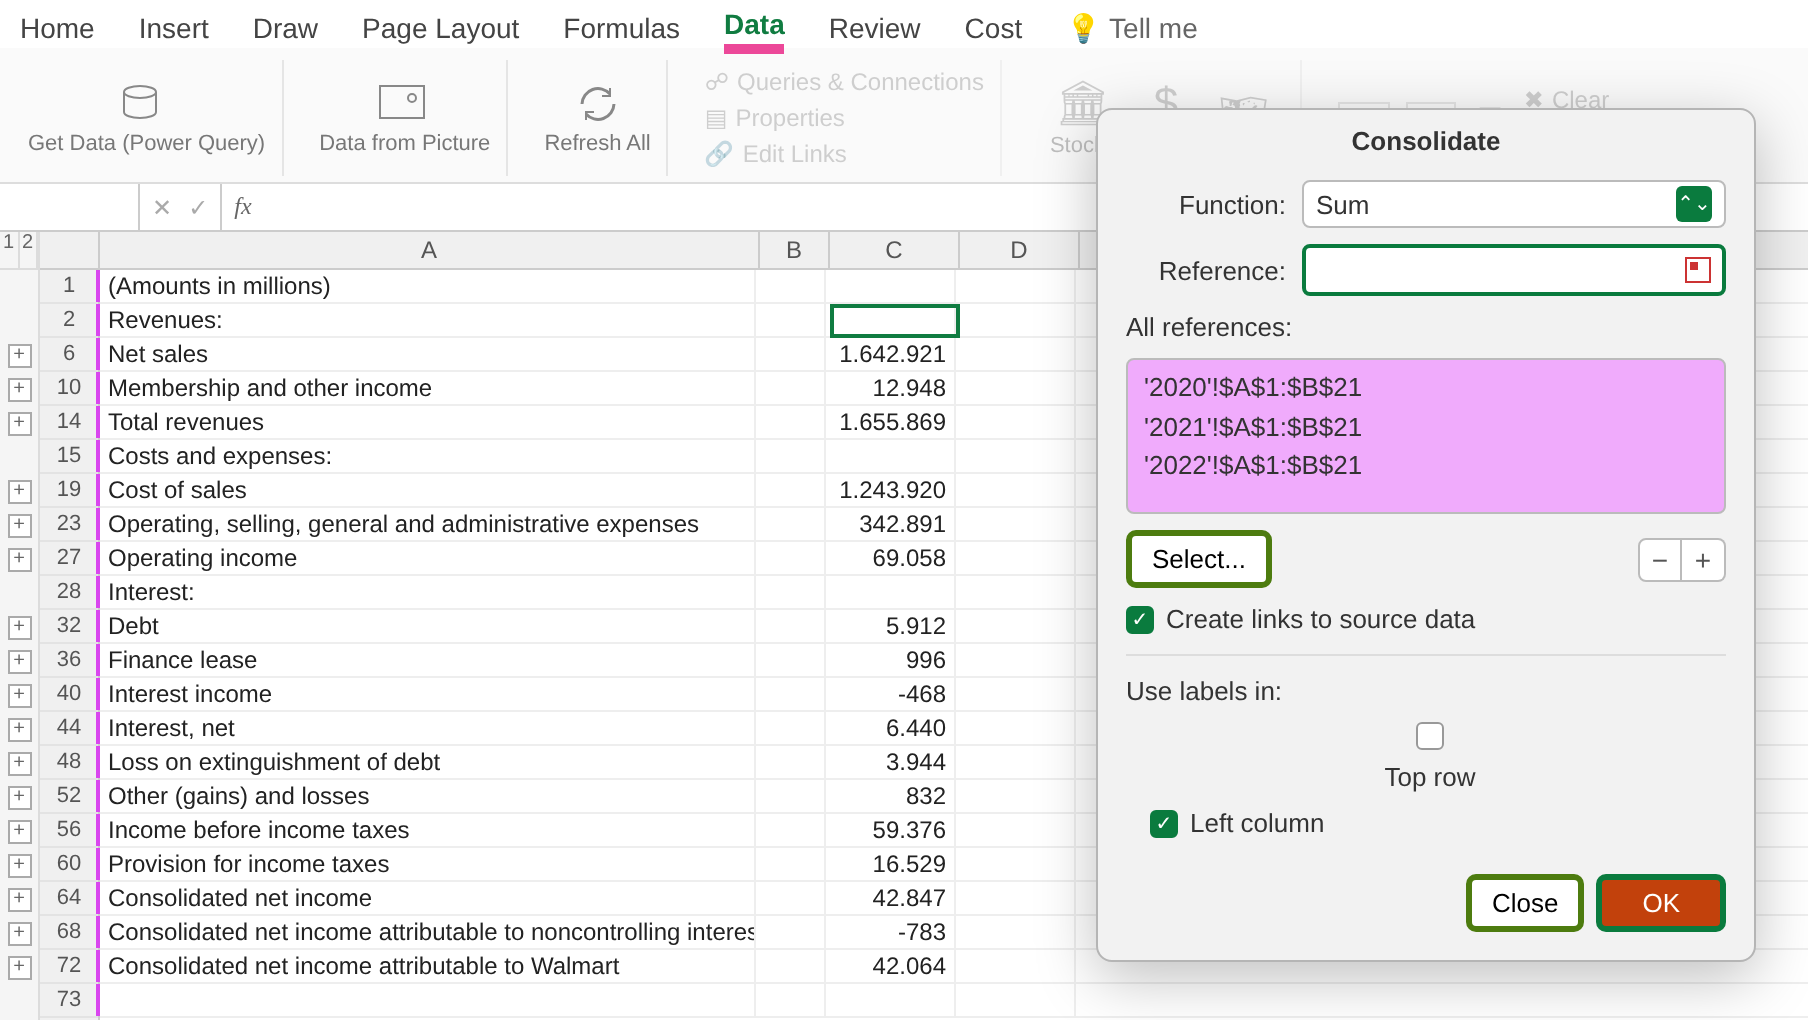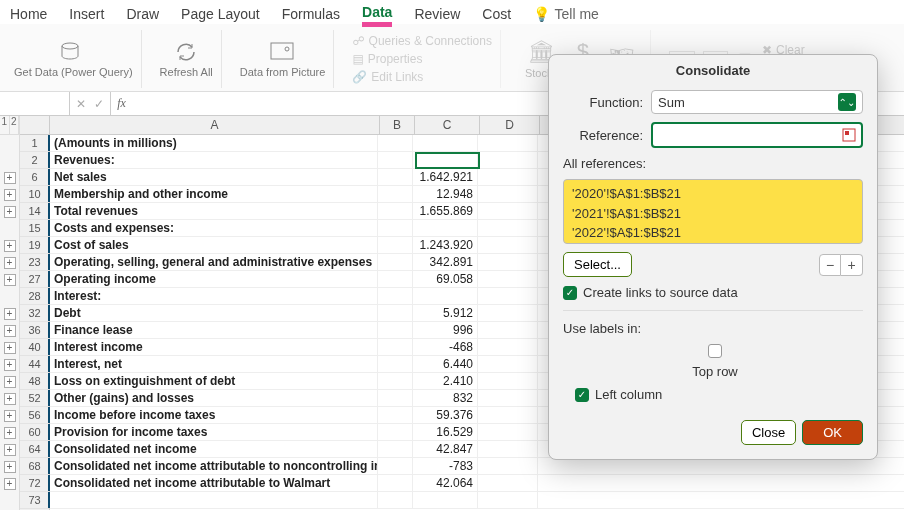--- a/index.html
+++ b/index.html
@@ -39,36 +39,36 @@
   .colhdr-row { height:19px; border-bottom:1px solid #ccc; background:#f0f0f0;}
   .rowhdr { height:17px; font-size:11px; color:#555; text-align:center; border-bottom:1px solid #e3e3e3; display:flex;align-items:center;justify-content:center;}
 
   .cells { flex:1; position:relative;}
   .colhdrs { display:flex; height:19px; border-bottom:1px solid #ccc; background:#f0f0f0;}
   .colhdr { border-right:1px solid #ccc; font-size:12px; color:#555; text-align:center; display:flex;align-items:center;justify-content:center;}
   .cA { width: 330px; } .cB { width:35px;} .cC { width:65px; } .cD{width:60px;}
   .datarow { display:flex; height:17px; border-bottom:1px solid #eee;}
   .cell { border-right:1px solid #eee; padding:0 4px; font-size:12px; color:#222; display:flex;align-items:center; overflow:hidden; white-space:nowrap;}
   .cell.cC { justify-content:flex-end;}
-  .cell.cA { border-left: 2px solid #0c4a6e; margin-left:-2px;font-weight:bold;}
+  .cell.cA { border-left: 2px solid #d946ef; margin-left:-2px;}
   .active-cell { border:2px solid #107c41; position:absolute; pointer-events:none;}
 
   
   .dialog { position: absolute; top: 54px; left: 548px; width: 330px; background: #f2f2f2; border: 1px solid #b5b5b5; border-radius: 8px; box-shadow: 0 8px 30px rgba(0,0,0,0.25); }
   .dialog-title { text-align:center; font-weight:600; font-size:13px; padding:8px 0 6px 0; color:#333; }
   .dialog-body { padding: 6px 14px 12px 14px; display:flex; flex-direction:column; gap:8px; font-size:13px;}
   .drow { display:flex; align-items:center; gap:8px;}
   .dlabel { width:80px; text-align:right; color:#333;}
   .dselect { flex:1; height:24px; background:#fff; border:1px solid #bbb; border-radius:4px; padding:0 6px; display:flex;align-items:center;justify-content:space-between; position:relative;}
   .dselect .chev { width:18px; height:18px; background:#0a7b3e; border-radius:3px; display:flex;align-items:center;justify-content:center; color:#fff; font-size:10px;}
   .dinput { flex:1; height:26px; background:#fff; border:2px solid #0a7b3e; border-radius:4px; padding:0 4px; display:flex;align-items:center;justify-content:flex-end;}
   .refbtn{width:16px;height:16px;display:flex;align-items:center;justify-content:center;}
-  .reflist { background:#fde047; border:1px solid #bbb; border-radius:4px; height:65px; padding:4px 8px; font-size:13px; line-height:1.5;}
+  .reflist { background:#f0abfc; border:1px solid #bbb; border-radius:4px; height:78px; padding:4px 8px; font-size:13px; line-height:1.5;}
   .selectrow { display:flex; justify-content:space-between; align-items:center;}
-  .btn { background:#fff; border:1px solid #4d7c0f; border-radius:5px; padding:4px 10px; font-size:13px; cursor:pointer;}
+  .btn { background:#fff; border:3px solid #4d7c0f; border-radius:5px; padding:4px 10px; font-size:13px; cursor:pointer;}
   .pmrow { display:flex;}
   .pm { width:22px;height:22px;border:1px solid #bbb;background:#fff;display:flex;align-items:center;justify-content:center;font-size:14px;color:#555;}
   .pm:first-child{border-radius:4px 0 0 4px;} .pm:last-child{border-radius:0 4px 4px 0;border-left:none;}
   .chk { display:flex; align-items:center; gap:6px; font-size:13px;}
   .chkbox { width:14px; height:14px; border:1px solid #999; border-radius:3px; background:#fff; display:flex;align-items:center;justify-content:center; font-size:10px;}
   .chkbox.on { background:#0a7b3e; border-color:#0a7b3e; color:#fff;}
   .hr { height:1px; background:#ddd; margin:2px 0;}
   .dialog-footer { display:flex; justify-content:flex-end; gap:6px; padding: 6px 14px 14px 0;}
   .btn.primary { background:#c2410c; color:#fff; border-color:#0a7b3e; padding:4px 20px; font-weight:500;}
 
@@ -101,35 +101,35 @@
     <div class="rb-icon">
       <svg width="26" height="22" viewBox="0 0 26 22">
           <ellipse cx="10" cy="5" rx="8" ry="3" fill="none" stroke="#888"></ellipse>
           <path d="M2 5v10c0 1.7 3.6 3 8 3s8-1.3 8-3V5" fill="none" stroke="#888"></path>
         </svg>
     </div>
     <span>Get Data (Power Query)</span>
   </div>
   <div class="rb-group">
     <div class="rb-icon">
+      <svg width="26" height="20" viewBox="0 0 26 20">
+          <rect x="1" y="1" width="22" height="16" fill="none" stroke="#888"></rect>
+          <circle cx="17" cy="7" r="2" fill="none" stroke="#888"></circle>
+        </svg>
+    </div>
+    <span>Data from Picture</span>
+  </div>
+  <div class="rb-group">
+    <div class="rb-icon">
       <svg width="24" height="22" viewBox="0 0 24 22">
           <path d="M4 11a8 8 0 0 1 14-5M20 11a8 8 0 0 1-14 5" fill="none" stroke="#888" stroke-width="1.5"></path>
           <path d="M18 3v4h-4M6 19v-4h4" fill="none" stroke="#888"></path>
         </svg>
     </div>
     <span>Refresh All</span>
-  </div>
-  <div class="rb-group">
-    <div class="rb-icon">
-      <svg width="26" height="20" viewBox="0 0 26 20">
-          <rect x="1" y="1" width="22" height="16" fill="none" stroke="#888"></rect>
-          <circle cx="17" cy="7" r="2" fill="none" stroke="#888"></circle>
-        </svg>
-    </div>
-    <span>Data from Picture</span>
   </div>
   <div class="rb-group rb-faded" style="align-items:flex-start;min-width:150px;">
     <div class="rb-sub">
       <div class="row">
           <span>☍</span>
           <span>Queries &amp; Connections</span>
         </div>
       <div class="row">
           <span>▤</span>
           <span>Properties</span>
@@ -360,21 +360,21 @@
         </div>
         <div class="datarow">
           <div class="cell cA">Interest, net</div>
           <div class="cell cB"></div>
           <div class="cell cC">6.440</div>
           <div class="cell cD"></div>
         </div>
         <div class="datarow">
           <div class="cell cA">Loss on extinguishment of debt</div>
           <div class="cell cB"></div>
-          <div class="cell cC">2.410</div>
+          <div class="cell cC">3.944</div>
           <div class="cell cD"></div>
         </div>
         <div class="datarow">
           <div class="cell cA">Other (gains) and losses</div>
           <div class="cell cB"></div>
           <div class="cell cC">832</div>
           <div class="cell cD"></div>
         </div>
         <div class="datarow">
           <div class="cell cA">Income before income taxes</div>

